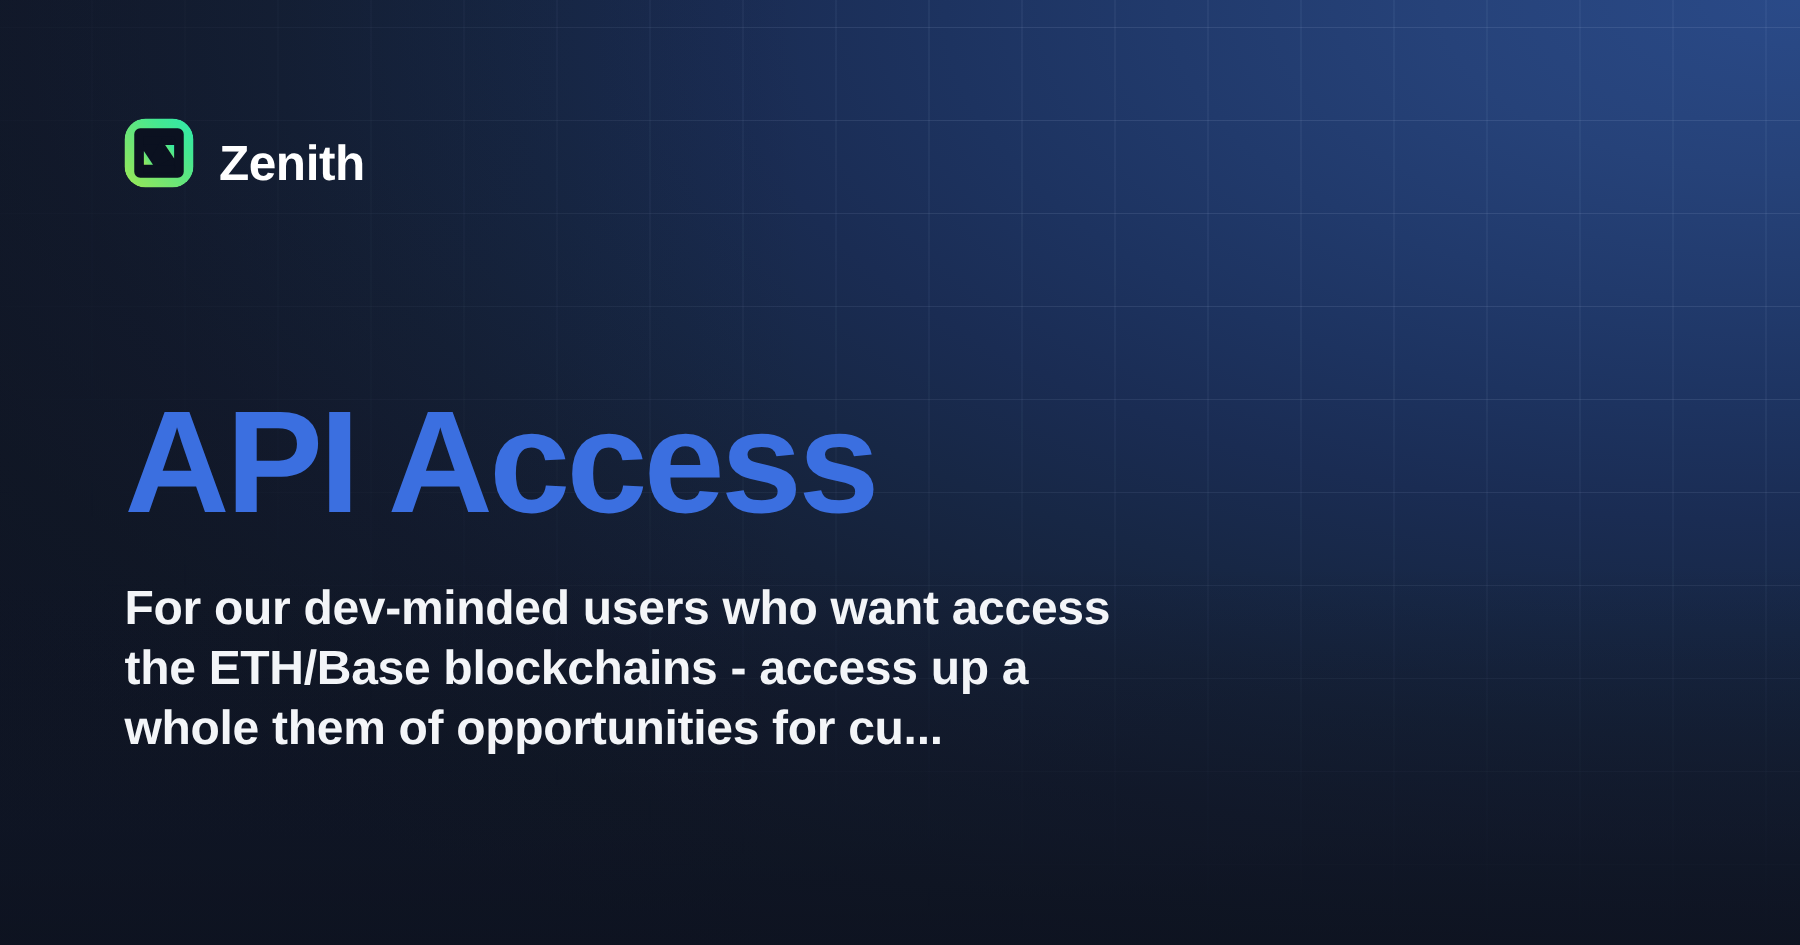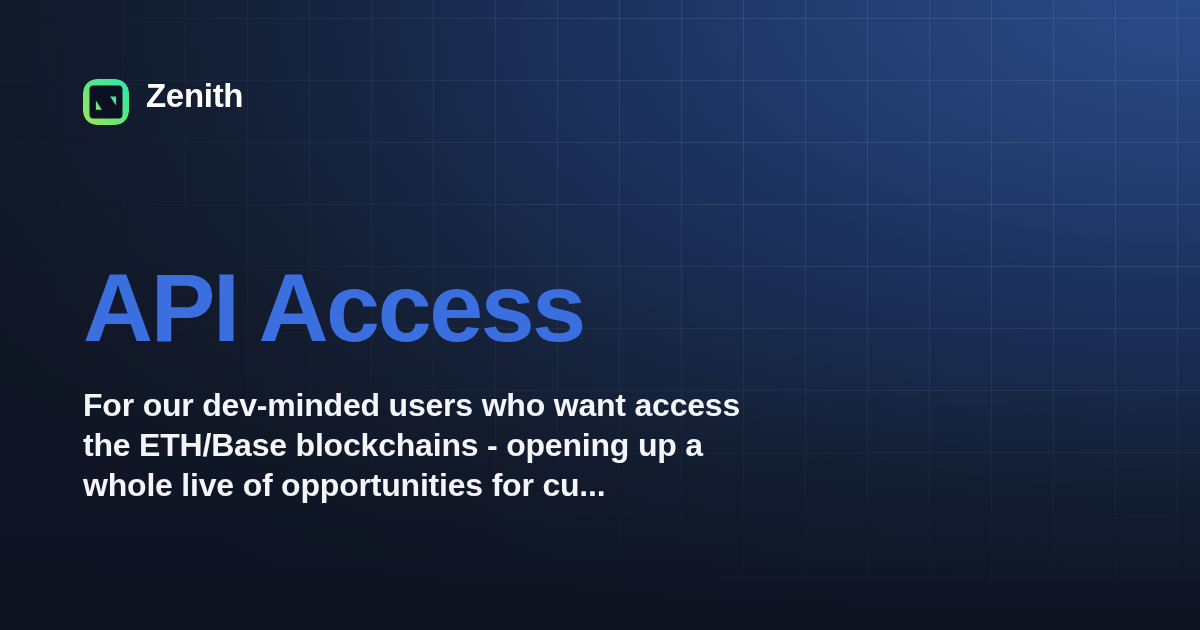--- a/index.html
+++ b/index.html
@@ -92,21 +92,21 @@
   .content {
     position: absolute;
     inset: 0;
   }
 
   .brand {
     position: absolute;
     left: 83px;
     top: 79px;
     display: flex;
-    align-items: flex-start;
+    align-items: flex-end;
     gap: 17px;
   }
 
   .brand-logo {
     width: 46px;
     height: 46px;
     border-radius: 14px;
     display: block;
   }
 
@@ -190,18 +190,18 @@
           <path d="M33.1 17.6 L33.1 26.6 L27.1 17.6 Z" fill="url(#zenithGrad)"></path>
         </svg>
       </span>
       <span class="brand-name">Zenith</span>
     </div>
 
     <h1 class="headline">API Access</h1>
 
     <p class="description">
       <span class="desc-line">For our dev-minded users who want access</span>
-      <span class="desc-line">the ETH/Base blockchains - opening up a</span>
-      <span class="desc-line">whole live of opportunities for cu...</span>
+      <span class="desc-line">the ETH/Base blockchains - access up a</span>
+      <span class="desc-line">whole them of opportunities for cu...</span>
     </p>
 
   </div>
 </div>
 
 </body></html>

